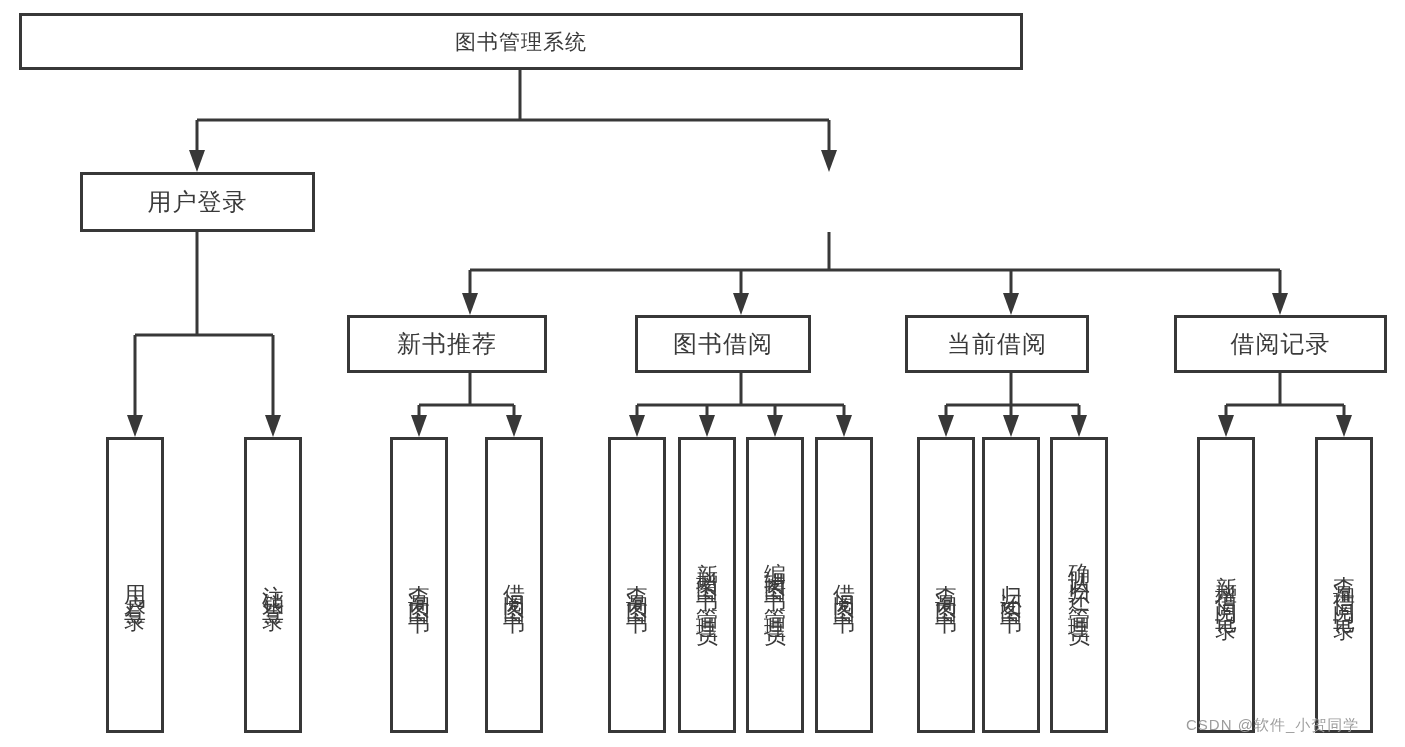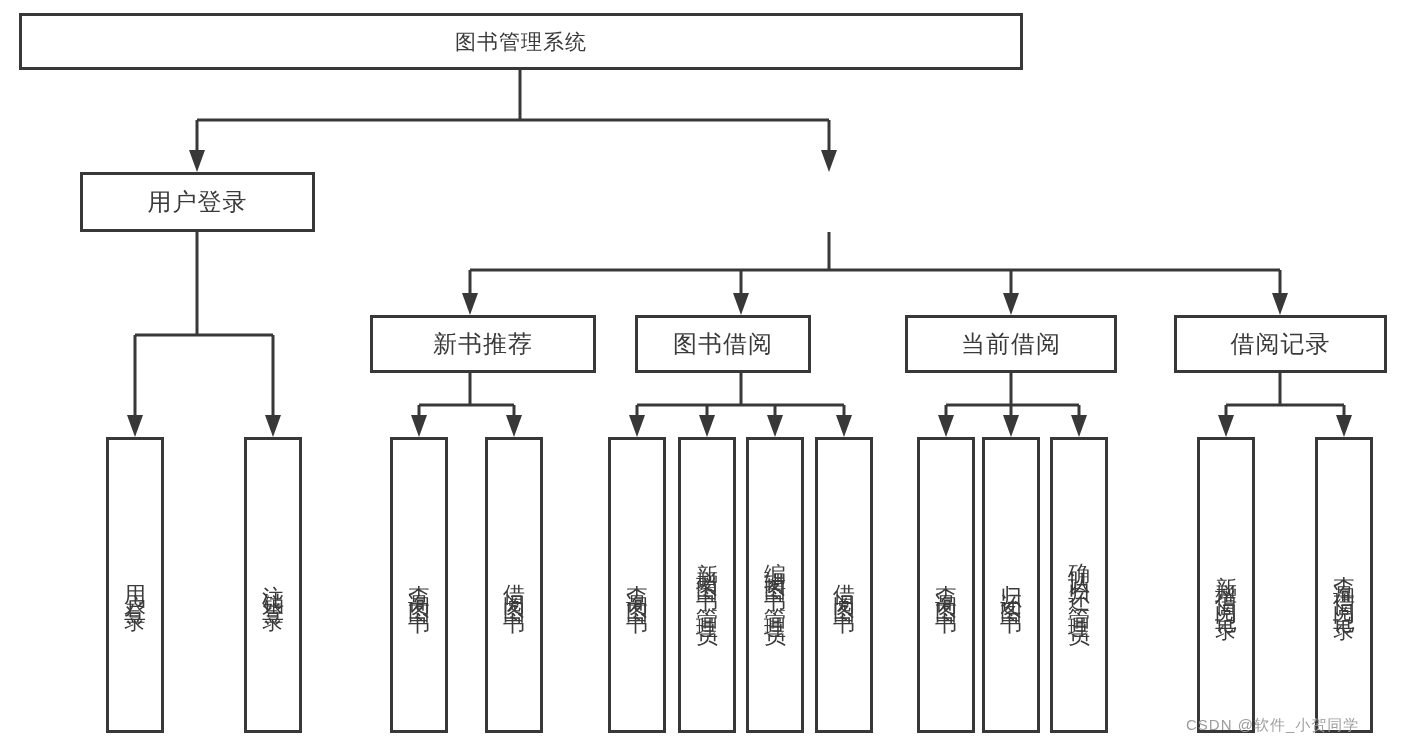--- a/index.html
+++ b/index.html
@@ -99,23 +99,23 @@
       <path d="M1280 373 V405 M1226 405 H1344 M1226 405 V418 M1344 405 V418"></path>
       <polygon points="1218,415 1234,415 1226,437"></polygon>
       <polygon points="1336,415 1352,415 1344,437"></polygon>
     </g>
   </svg>
 
   <div class="node root" style="left:19px;top:13px;width:1004px;height:57px;">图书管理系统</div>
 
   <div class="node" style="left:80px;top:172px;width:235px;height:60px;">用户登录</div>
 
-  <div class="node" style="left:370px;top:315px;width:226px;height:58px;font-family:Liberation Mono, monospace;">新书推荐</div>
+  <div class="node" style="left:347px;top:315px;width:200px;height:58px;font-family:Liberation Mono, monospace;">新书推荐</div>
   <div class="node" style="left:635px;top:315px;width:176px;height:58px;">图书借阅</div>
-  <div class="node" style="left:905px;top:315px;width:212px;height:58px;">当前借阅</div>
+  <div class="node" style="left:905px;top:315px;width:184px;height:58px;">当前借阅</div>
   <div class="node" style="left:1174px;top:315px;width:213px;height:58px;">借阅记录</div>
 
   <div class="node leaf" style="left:106px;top:437px;width:58px;height:296px;">用户登录</div>
   <div class="node leaf" style="left:244px;top:437px;width:58px;height:296px;">注销登录</div>
 
   <div class="node leaf" style="left:390px;top:437px;width:58px;height:296px;">查询图书</div>
   <div class="node leaf" style="left:485px;top:437px;width:58px;height:296px;">借阅图书</div>
 
   <div class="node leaf" style="left:608px;top:437px;width:58px;height:296px;">查询图书</div>
   <div class="node leaf" style="left:678px;top:437px;width:58px;height:296px;">新增图书（管理员）</div>

